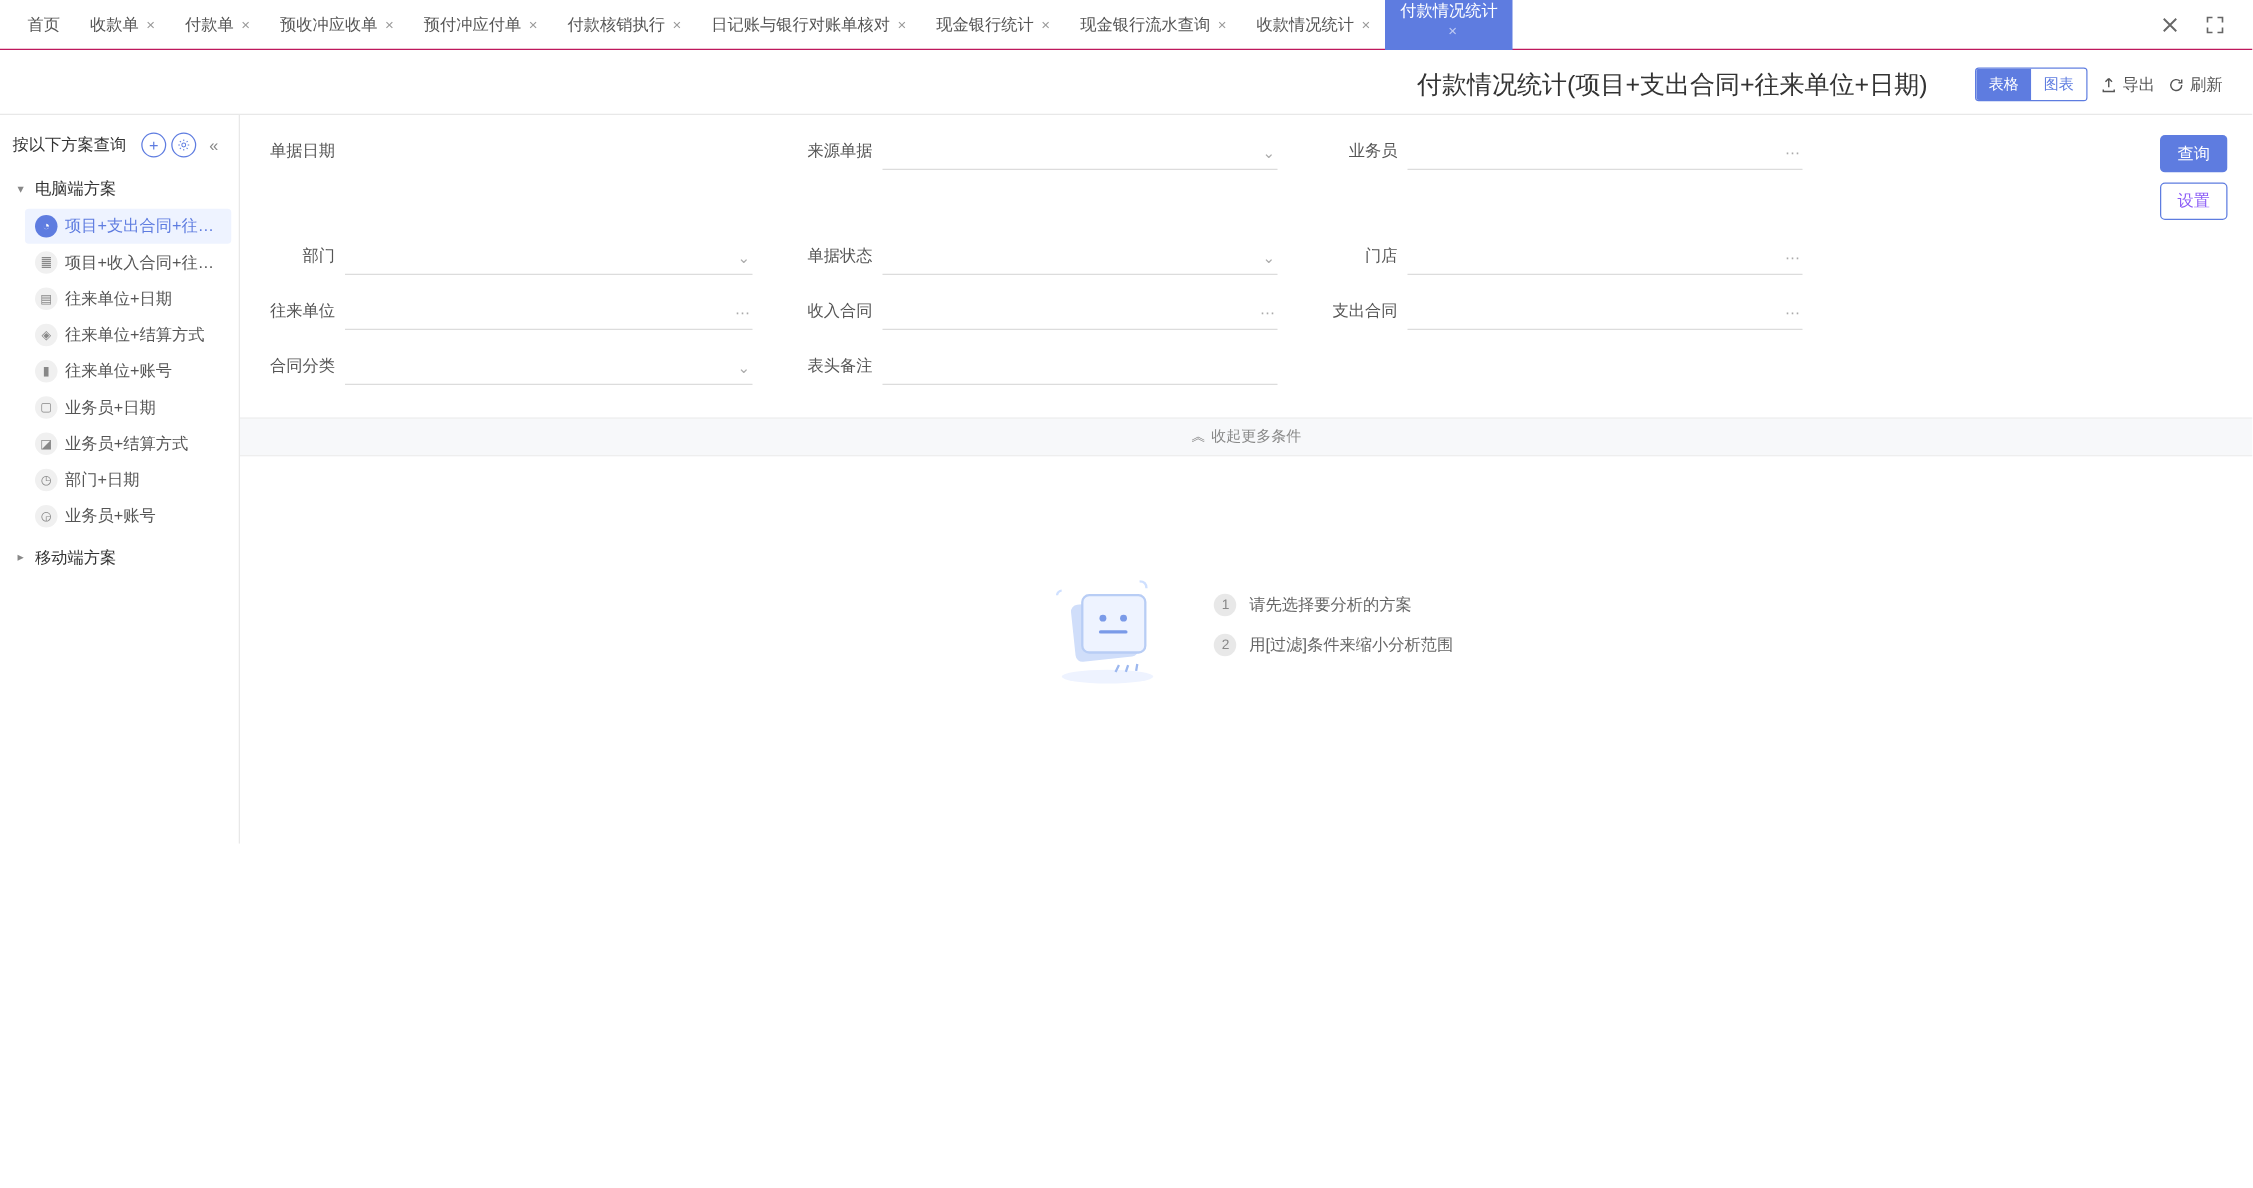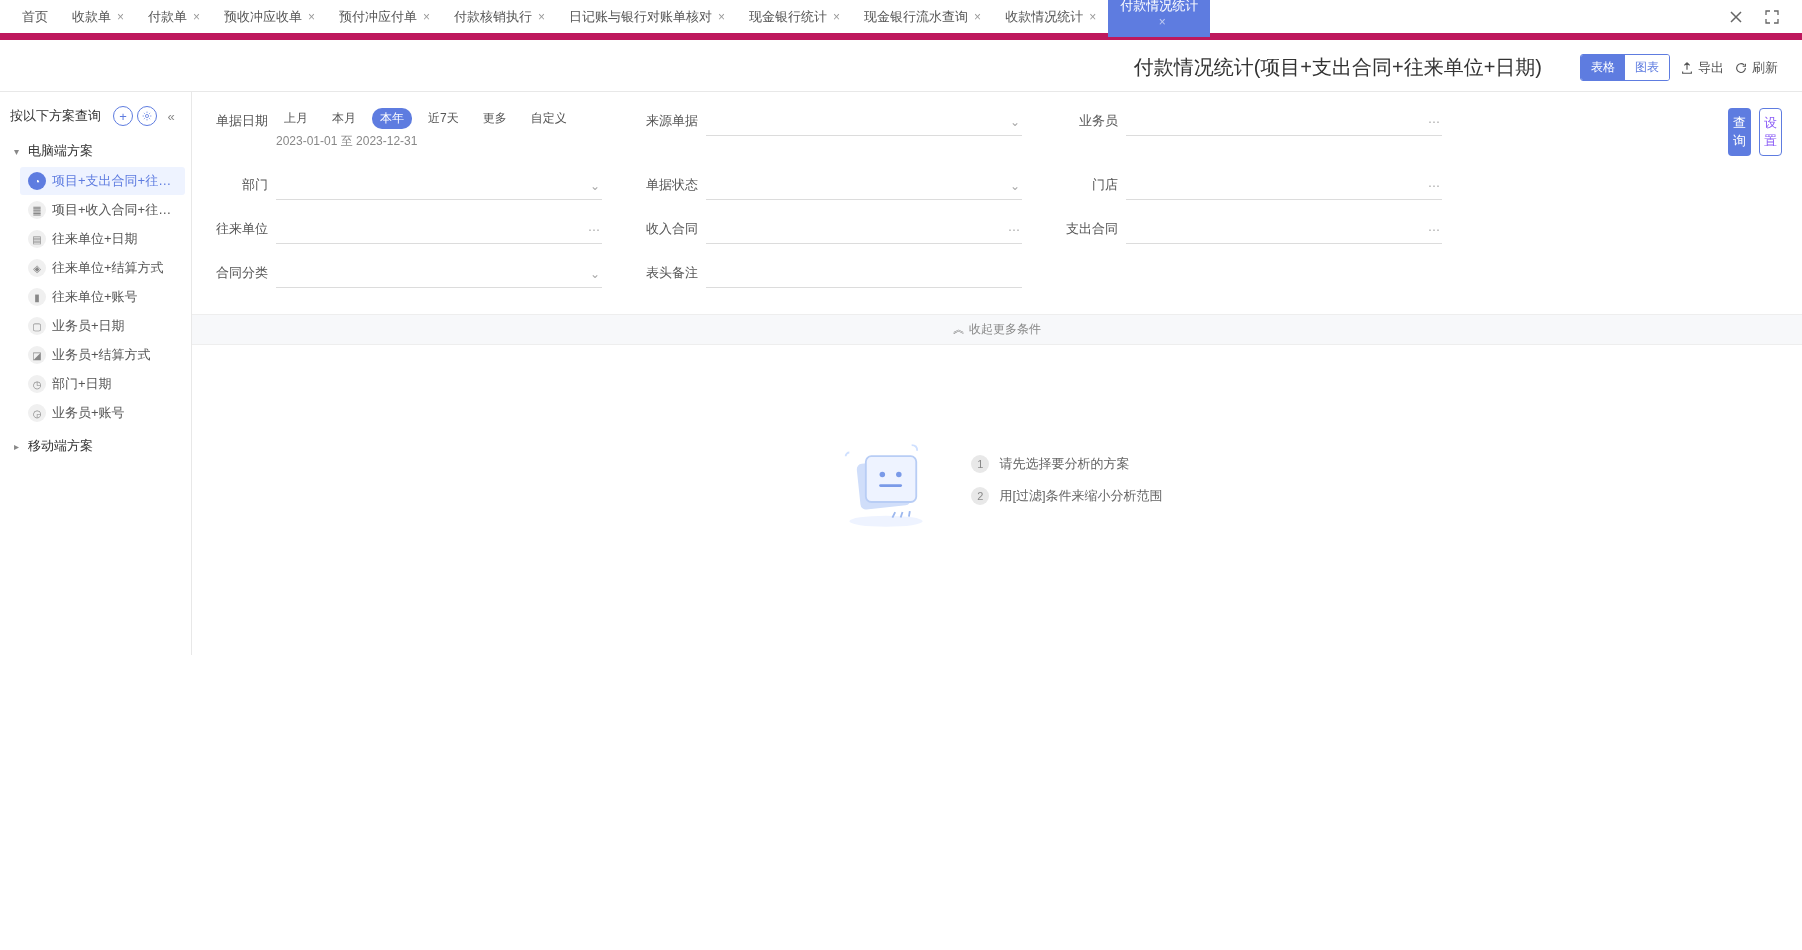--- a/index.html
+++ b/index.html
@@ -1,19 +1,19 @@
 <!DOCTYPE html>
 <html><head>
 <meta charset="utf-8">
 <style>
 * { box-sizing: border-box; margin: 0; padding: 0; }
 body { font-family: -apple-system, "PingFang SC", "Microsoft YaHei", sans-serif; font-size: 13px; color: #333; background: #fff; }
 
 
-.tabs-bar { display: flex; align-items: center; height: 40px; border-bottom: 7px solid #be185d; padding: 0 10px; }
+.tabs-bar { display: flex; align-items: center; height: 40px; border-bottom: 1px solid #be185d; padding: 0 10px; }
 .tabs { display: flex; align-items: center; flex: 1; }
 .tab { display: flex; align-items: center; padding: 0 12px; height: 40px; cursor: pointer; color: #555; white-space: nowrap; }
 .tab.active { background: #5e7ce0; color: #fff; flex-direction: column; }
 .tab .close { margin-left: 6px; font-size: 12px; opacity: .6; }
 .tabs-right { display: flex; align-items: center; gap: 16px; padding: 0 10px; }
 .icon-btn { width: 20px; height: 20px; display: inline-flex; align-items: center; justify-content: center; cursor: pointer; color: #666; }
 
 
 .page-header { display: flex; align-items: center; padding: 14px 24px 10px; text-align: right; }
 .page-title { font-size: 20px; font-weight: 500; color: #333; flex: 1; }
@@ -56,21 +56,21 @@
 .filter-control { flex: 1; min-width: 0; }
 .underline-input { position: relative; display: flex; align-items: center; border-bottom: 1px solid #dcdcdc; height: 28px; width: 100%; }
 .underline-input .suffix { color: #aaa; font-size: 12px; margin-left: auto; padding: 0 2px; }
 .underline-input input { border: none; outline: none; width: 100%; font-size: 13px; background: transparent; }
 
 .date-quick { display: flex; align-items: center; gap: 8px; flex-wrap: wrap; }
 .date-chip { padding: 2px 8px; border-radius: 10px; cursor: pointer; color: #555; font-size: 12px; }
 .date-chip.active { background: #5e7ce0; color: #fff; }
 .date-range { color: #888; font-size: 12px; margin-top: 4px; }
 
-.action-col { display: flex; flex-direction: row; gap: 8px; width: 54px; margin-left: auto; }
+.action-col { display: flex; flex-direction: column; gap: 8px; width: 54px; margin-left: auto; }
 .btn { padding: 5px 0; border-radius: 4px; font-size: 13px; text-align: center; cursor: pointer; border: 1px solid transparent; }
 .btn-primary { background: #5e7ce0; color: #fff; }
 .btn-outline { background: #fff; color: #8b5cf6; border-color: #5e7ce0; }
 
 .collapse-bar { text-align: center; padding: 6px 0; background: #f7f8fa; color: #888; font-size: 12px; cursor: pointer; border-top: 1px solid #eee; border-bottom: 1px solid #eee; }
 .collapse-bar .chev { margin-right: 4px; }
 
 
 .empty-area { flex: 1; display: flex; align-items: center; justify-content: center; padding: 80px 0 120px; }
 .empty-inner { display: flex; align-items: center; gap: 30px; }
@@ -234,31 +234,20 @@
         </div>
       </div>
   </div>
 
   <div class="content">
     <div class="filters">
 
       <div class="filter-row">
         <div class="filter-field c1">
           <div class="filter-label">单据日期</div>
-          <div class="filter-control">
-            <div class="date-quick" id="date-quick">
-                <span class="date-chip">上月</span>
-                <span class="date-chip">本月</span>
-                <span class="date-chip active">本年</span>
-                <span class="date-chip">近7天</span>
-                <span class="date-chip">更多</span>
-                <span class="date-chip">自定义</span>
-              </div>
-            <div class="date-range">2023-01-01 至 2023-12-31</div>
-          </div>
         </div>
         <div class="filter-field c2">
           <div class="filter-label">来源单据</div>
           <div class="filter-control">
               <div class="underline-input">
                 <input style="">
                 <span class="suffix">⌄</span>
               </div>
             </div>
         </div>

